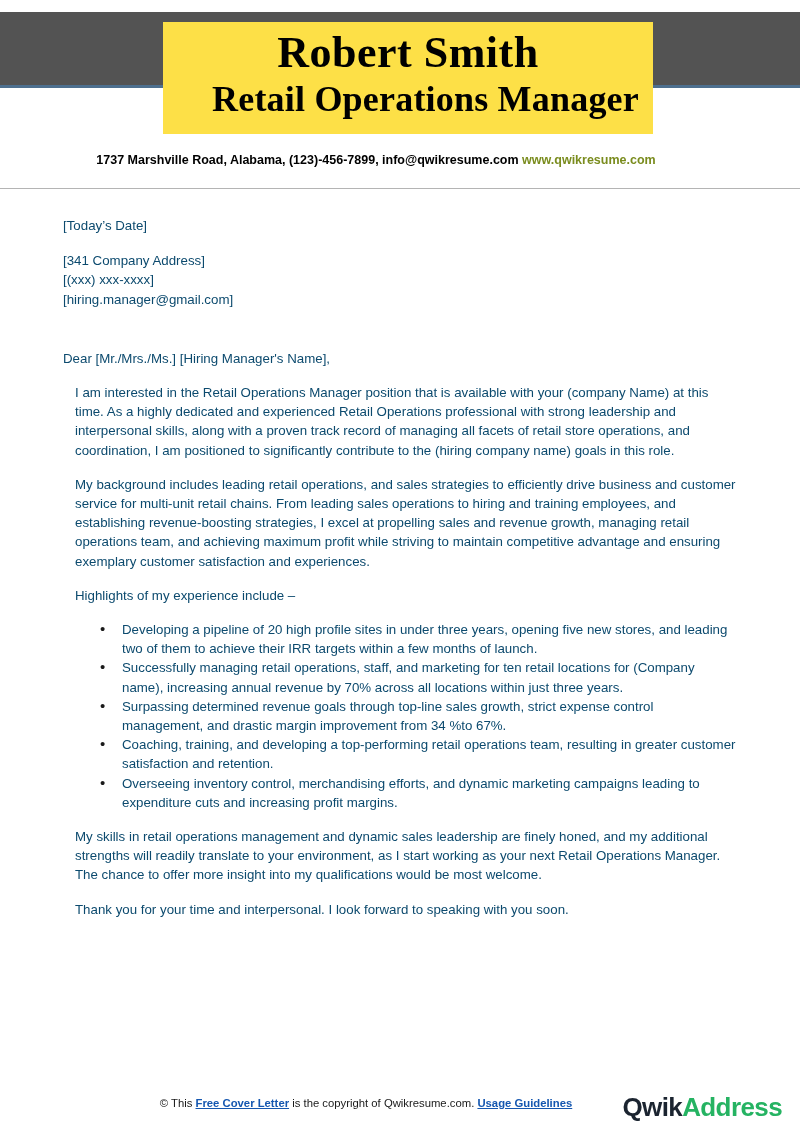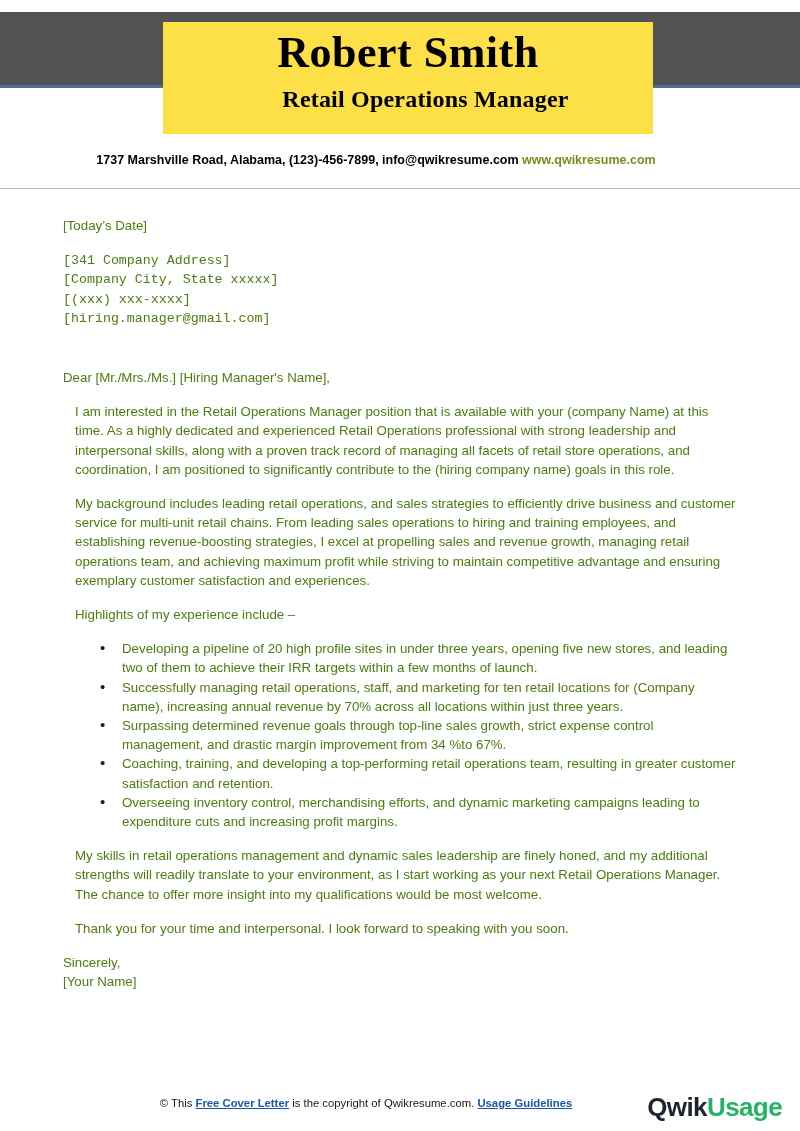--- a/index.html
+++ b/index.html
@@ -51,21 +51,21 @@
     font-weight: bold;
     font-size: 44px;
     line-height: 54px;
     letter-spacing: 0.5px;
     color: #000000;
     white-space: nowrap;
   }
   .cand-title {
     font-family: "Liberation Serif", serif;
     font-weight: bold;
-    font-size: 24px;
+    font-size: 36px;
     line-height: 38px;
     letter-spacing: 0.2px;
     color: #000000;
     white-space: nowrap;
     margin-left: 35px;
   }
   .contact-line {
     position: absolute;
     left: 0;
     top: 152px;
@@ -89,31 +89,30 @@
   }
 
   
   .letter {
     position: absolute;
     left: 63px;
     top: 216px;
     width: 674px;
     font-size: 13.3px;
     line-height: 19.2px;
-    color: #4d7c0f;
+    color: #0c4a6e;
   }
   .date-line {
     margin: 0 0 16px 0;
   }
   .addr-block {
     margin: 0 0 40px 0;
   }
   .addr-block div {
     line-height: 19.2px;
-    font-family: Liberation Mono, monospace;
   }
   .salutation {
     margin: 0 0 15px 0;
   }
   .para {
     margin: 0 0 15px 12px;
     text-align: left;
   }
   .bullets {
     margin: 0 0 15px 0;
@@ -196,21 +195,20 @@
 
   <div class="head-rule"></div>
 </div>
 
 <div class="letter">
 
   <p class="date-line">[Today’s Date]</p>
 
   <div class="addr-block">
     <div>[341 Company Address]</div>
-    <div>[Company City, State xxxxx]</div>
     <div>[(xxx) xxx-xxxx]</div>
     <div>[hiring.manager@gmail.com]</div>
   </div>
 
   <p class="salutation">Dear [Mr./Mrs./Ms.] [Hiring Manager's Name],</p>
 
   <p class="para">I am interested in the Retail Operations Manager position that is available with your (company Name) at this time. As a highly dedicated and experienced Retail Operations professional with strong leadership and interpersonal skills, along with a proven track record of managing all facets of retail store operations, and coordination, I am positioned to significantly contribute to the (hiring company name) goals in this role.</p>
 
   <p class="para">My background includes leading retail operations, and sales strategies to efficiently drive business and customer service for multi-unit retail chains. From leading sales operations to hiring and training employees, and establishing revenue-boosting strategies, I excel at propelling sales and revenue growth, managing retail operations team, and achieving maximum profit while striving to maintain competitive advantage and ensuring exemplary customer satisfaction and experiences.</p>
 
@@ -221,28 +219,24 @@
     <li>Successfully managing retail operations, staff, and marketing for ten retail locations for (Company name), increasing annual revenue by 70% across all locations within just three years.</li>
     <li>Surpassing determined revenue goals through top-line sales growth, strict expense control management, and drastic margin improvement from 34 %to 67%.</li>
     <li>Coaching, training, and developing a top-performing retail operations team, resulting in greater customer satisfaction and retention.</li>
     <li>Overseeing inventory control, merchandising efforts, and dynamic marketing campaigns leading to expenditure cuts and increasing profit margins.</li>
   </ul>
 
   <p class="para">My skills in retail operations management and dynamic sales leadership are finely honed, and my additional strengths will readily translate to your environment, as I start working as your next Retail Operations Manager. The chance to offer more insight into my qualifications would be most welcome.</p>
 
   <p class="para">Thank you for your time and interpersonal. I look forward to speaking with you soon.</p>
 
-  <div class="signoff">
-    <div>Sincerely,</div>
-    <div>[Your Name]</div>
-  </div>
 
 </div>
 
 <div class="footer">
   <div class="footer-text">
     <span>© This </span><a href="#">Free Cover Letter</a><span> is the copyright of Qwikresume.com. </span><a href="#">Usage Guidelines</a>
   </div>
 
   <div class="logo">
-    <span class="qwik">Qwik</span><span class="resume">Usage</span>
+    <span class="qwik">Qwik</span><span class="resume">Address</span>
   </div>
 </div>
 
 </body></html>

